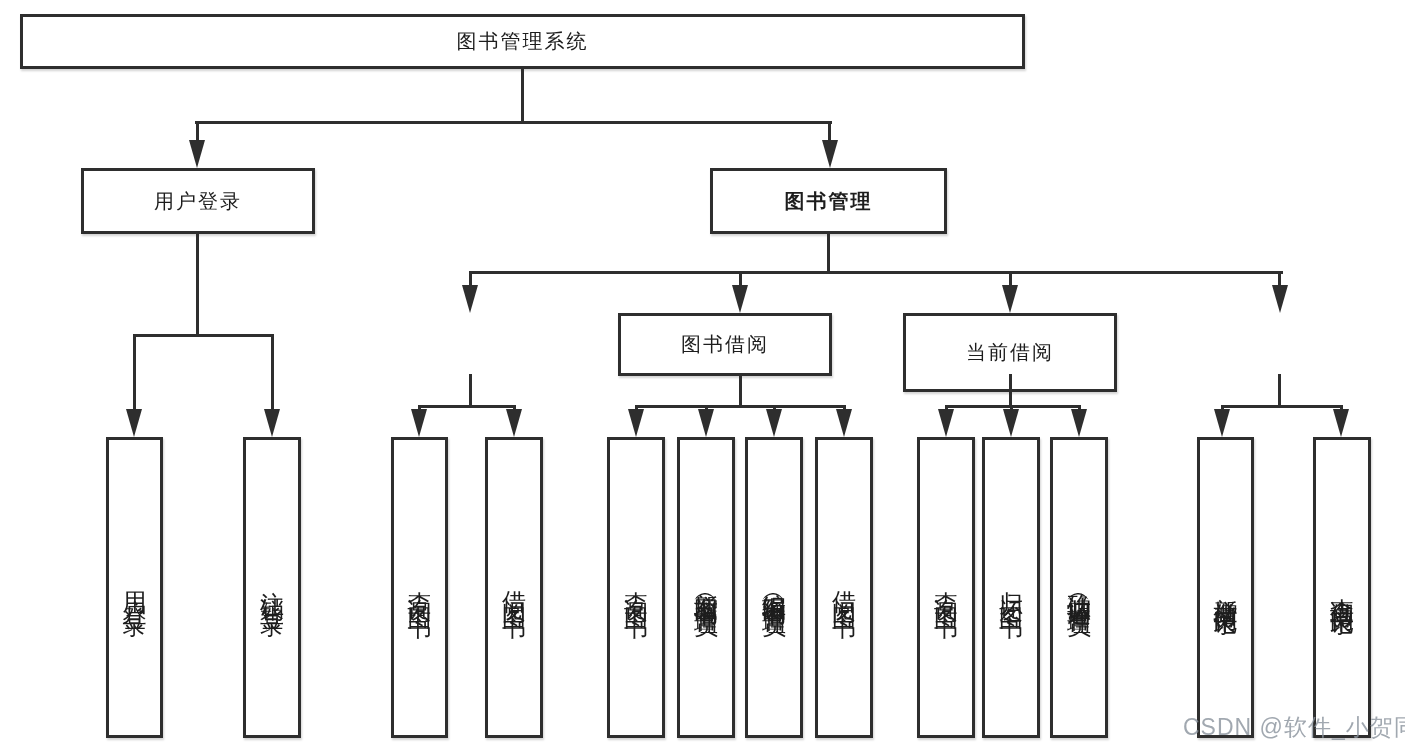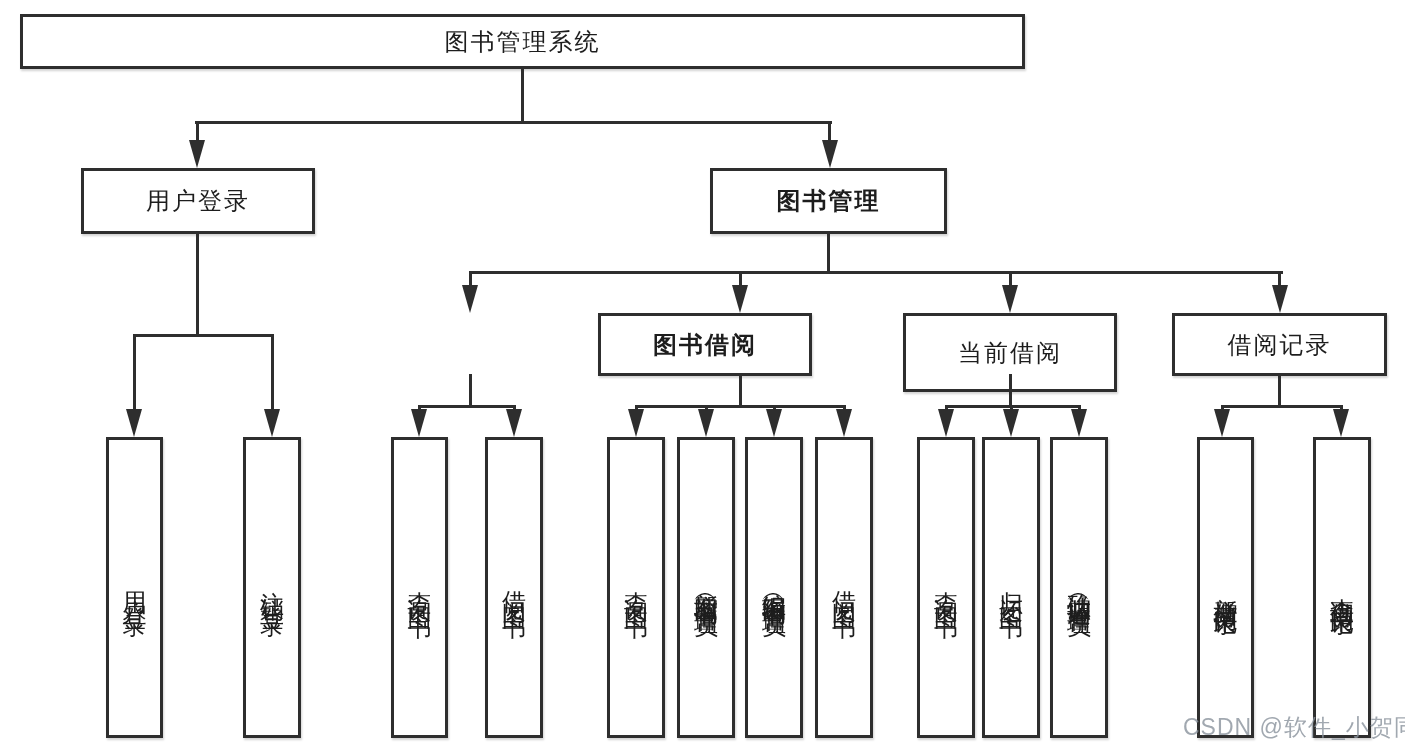--- a/index.html
+++ b/index.html
@@ -15,21 +15,21 @@
     position: absolute;
     box-sizing: border-box;
     border: 3px solid #2e2e2e;
     background: #ffffff;
     display: flex;
     align-items: center;
     justify-content: center;
     box-shadow: 1px 2px 2px rgba(80,80,80,0.25);
   }
   .hlabel {
-    font-size: 24px;
+    font-size: 20px;
     color: #1d1d1d;
     letter-spacing: 2px;
     white-space: nowrap;
   }
   .vtext {
     writing-mode: vertical-rl;
     font-size: 24px;
     color: #1d1d1d;
     letter-spacing: 8px;
     line-height: 1;
@@ -88,28 +88,25 @@
   <div class="line" style="left:469px; top:271px; width:814px; height:3px;"></div>
   <div class="line" style="left:469px; top:271px; width:3px; height:16px;"></div>
   <div class="arrow" style="left:462px; top:285px;"></div>
   <div class="line" style="left:739px; top:271px; width:3px; height:16px;"></div>
   <div class="arrow" style="left:732px; top:285px;"></div>
   <div class="line" style="left:1009px; top:271px; width:3px; height:16px;"></div>
   <div class="arrow" style="left:1002px; top:285px;"></div>
   <div class="line" style="left:1278px; top:271px; width:3px; height:16px;"></div>
   <div class="arrow" style="left:1272px; top:285px;"></div>
 
-  <div class="box" style="left:598px; top:313px; width:214px; height:63px;font-weight:bold;">
+  <div class="box" style="left:618px; top:313px; width:214px; height:63px;">
     <span class="hlabel">图书借阅</span>
   </div>
   <div class="box" style="left:903px; top:313px; width:214px; height:79px;">
     <span class="hlabel">当前借阅</span>
-  </div>
-  <div class="box" style="left:1172px; top:313px; width:215px; height:63px;">
-    <span class="hlabel">借阅记录</span>
   </div>
 
   <div class="line" style="left:469px; top:374px; width:3px; height:33px;"></div>
   <div class="line" style="left:418px; top:405px; width:98px; height:3px;"></div>
   <div class="line" style="left:418px; top:405px; width:3px; height:8px;"></div>
   <div class="arrow" style="left:411px; top:409px;"></div>
   <div class="line" style="left:513px; top:405px; width:3px; height:8px;"></div>
   <div class="arrow" style="left:506px; top:409px;"></div>
 
   <div class="line" style="left:739px; top:374px; width:3px; height:33px;"></div>

